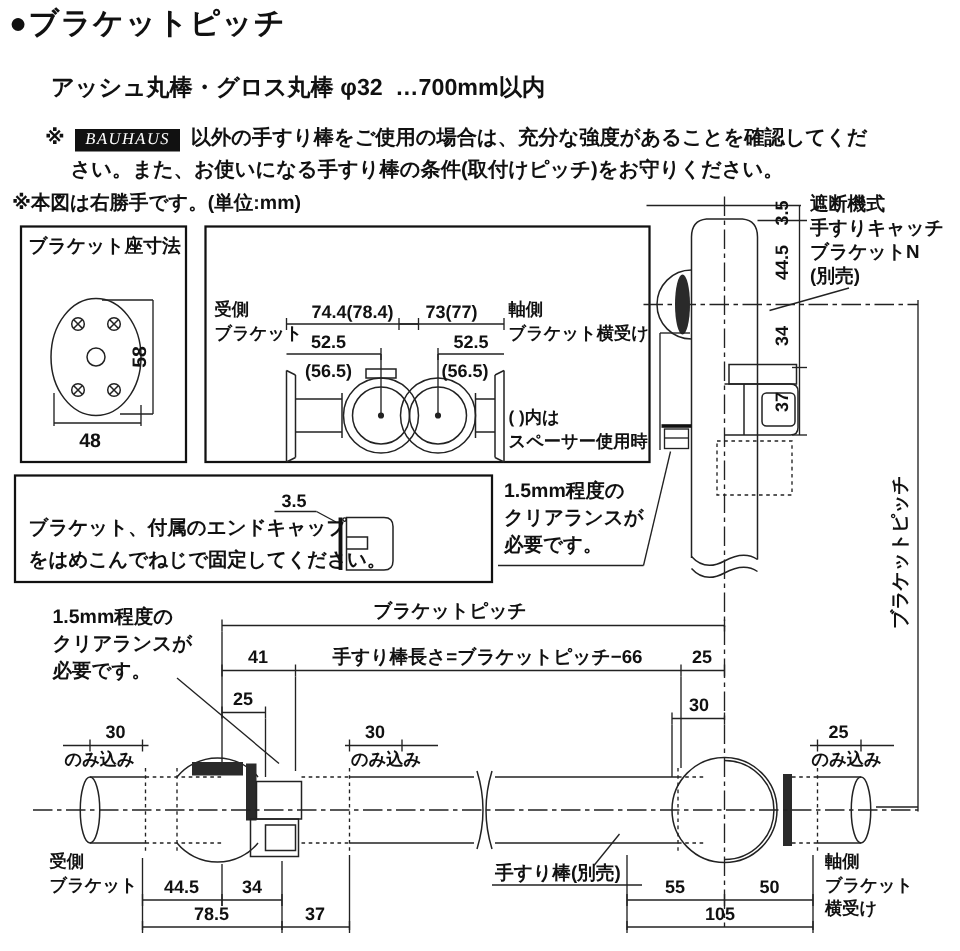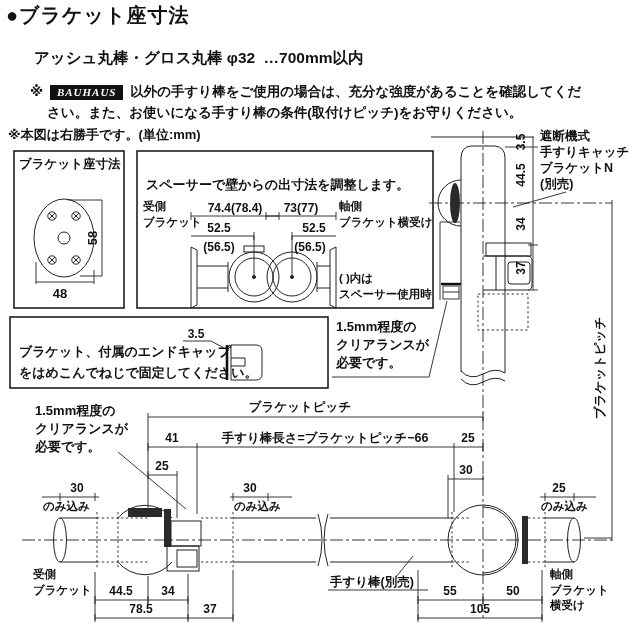--- a/index.html
+++ b/index.html
@@ -3,21 +3,21 @@
 <meta charset="utf-8">
 <style>
   html,body{margin:0;padding:0;background:#fff;}
   #page{position:relative;width:640px;height:634px;background:#fff;overflow:hidden;
         font-family:"Liberation Sans","DejaVu Sans",sans-serif;color:#111;}
   .abs{position:absolute;white-space:nowrap;}
   .title{font-size:20px;font-weight:bold;letter-spacing:1px;}
   .spec{font-size:15.5px;font-weight:bold;}
   .note{font-size:13.5px;font-weight:bold;}
   .note2{font-size:13px;font-weight:bold;}
-  .badge{display:inline-block;background:#111;color:#fff;font-style:italic;font-weight:bold;
+  .badge{display:inline-block;background:#111;color:#fff;font-style:italic;font-weight:normal;
          font-size:11px;padding:1px 7px 2px 7px;letter-spacing:1px;
          font-family:"Liberation Serif","DejaVu Serif",serif;}
   .boxtxt{font-size:13px;font-weight:bold;}
   svg{position:absolute;left:0;top:0;}
   svg .ln{stroke:#222;stroke-width:1;fill:none;}
   svg .thk{stroke:#111;stroke-width:1.5;fill:none;}
   svg .thin{stroke:#222;stroke-width:0.9;fill:none;}
   svg .dash{stroke:#222;stroke-width:0.9;fill:none;stroke-dasharray:13 3 3 3;}
   svg .dot{stroke:#222;stroke-width:0.9;fill:none;stroke-dasharray:2.4 2.4;}
   svg .dark{fill:#2a2a2a;stroke:none;}
@@ -324,37 +324,36 @@
       <text class="lbl" x="550" y="609">横受け</text>
 
       <line x1="612" y1="200" x2="612" y2="541" class="thin"></line>
       <line x1="584" y1="538" x2="612" y2="538" class="thin"></line>
       <text class="lbl12" text-anchor="middle" transform="rotate(-90 600 368)" x="600" y="372">ブラケットピッチ</text>
 
       <line x1="118" y1="452" x2="186" y2="509" class="thin"></line>
     </g>
   </svg>
 
-  <div class="abs title" style="left:6px;top:2px;">●ブラケット座寸法</div>
+  <div class="abs title" style="left:6px;top:2px;">●ブラケットピッチ</div>
 
   <div class="abs spec" style="left:34px;top:48px;">
     <span>アッシュ丸棒・グロス丸棒</span>
     <span style="">φ32</span>
     <span style="margin-left:4px;">…700mm以内</span>
   </div>
 
   <div class="abs note" style="left:30px;top:83px;">
     <span>※</span>
     <span class="badge" style="margin:0 3px;">BAUHAUS</span>
     <span>以外の手すり棒をご使用の場合は、充分な強度があることを確認してくだ</span>
   </div>
   <div class="abs note" style="left:47px;top:104px;">さい。また、お使いになる手すり棒の条件(取付けピッチ)をお守りください。</div>
   <div class="abs note2" style="left:8px;top:126px;">※本図は右勝手です。(単位:mm)</div>
 
-  <div class="abs boxtxt" style="left:146px;top:176px;">スペーサーで壁からの出寸法を調整します。</div>
 
   <div class="abs boxtxt" style="left:19px;top:343px;">ブラケット、付属のエンドキャップ</div>
   <div class="abs boxtxt" style="left:19px;top:364px;">をはめこんでねじで固定してください。</div>
 
   <div class="abs boxtxt" style="left:336px;top:318px;">1.5mm程度の</div>
   <div class="abs boxtxt" style="left:336px;top:336px;">クリアランスが</div>
   <div class="abs boxtxt" style="left:336px;top:354px;">必要です。</div>
 
   <div class="abs boxtxt" style="left:35px;top:402px;">1.5mm程度の</div>
   <div class="abs boxtxt" style="left:35px;top:420px;">クリアランスが</div>

